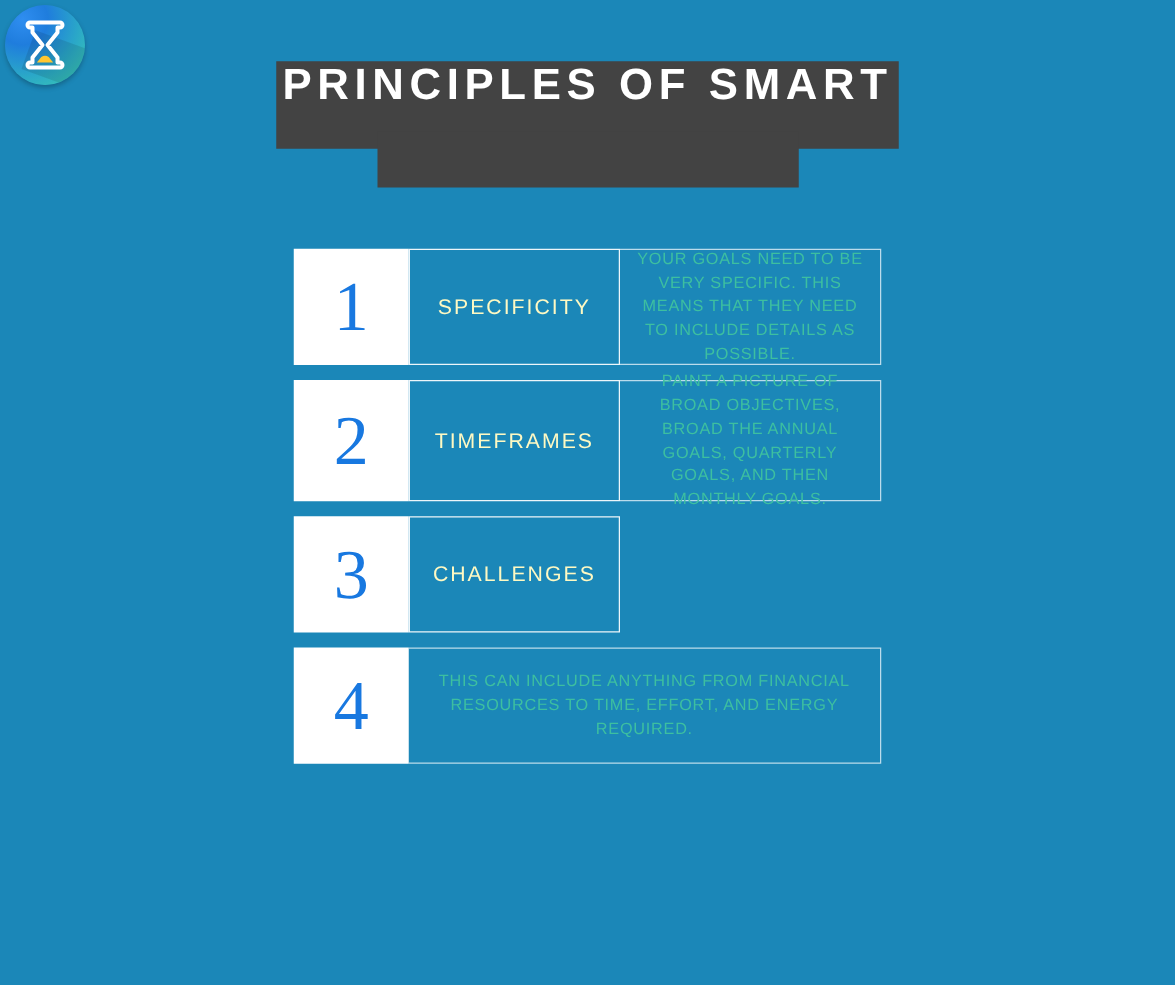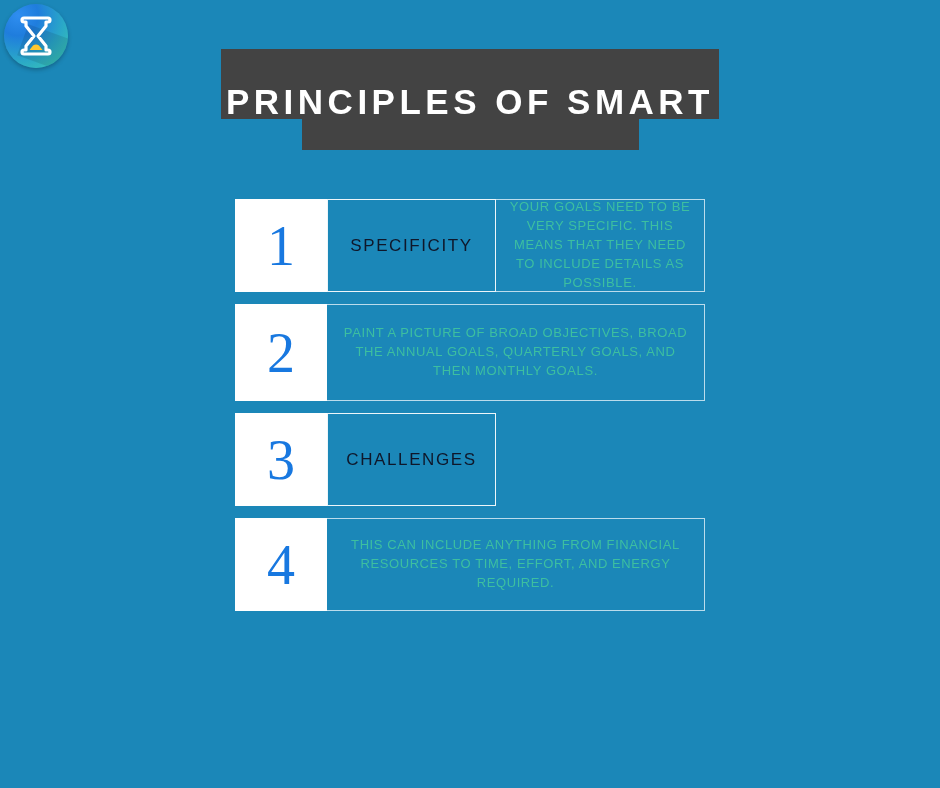--- a/index.html
+++ b/index.html
@@ -71,21 +71,21 @@
   }
   .title-text {
     position: absolute;
     left: 221px;
     top: 49px;
     width: 498px;
     height: 72px;
     display: flex;
     flex-direction: column;
     align-items: center;
-    justify-content: flex-end;
+    justify-content: space-between;
     color: #ffffff;
     font-size: 35px;
     font-weight: bold;
     letter-spacing: 4.5px;
     line-height: 1.08;
     text-align: center;
     white-space: nowrap;
   }
 
   
@@ -112,21 +112,21 @@
     color: #1878e0;
     line-height: 1;
   }
   .label-cell {
     flex: 0 0 169px;
     border: 1px solid rgba(255,255,255,0.92);
     box-sizing: border-box;
     display: flex;
     align-items: center;
     justify-content: center;
-    color: #0f172a;
+    color: #fef9c3;
     font-size: 17px;
     letter-spacing: 1.6px;
     text-align: right;
     padding: 0 12px;
   }
   .desc-cell {
     flex: 1 1 auto;
     border: 1px solid rgba(214,235,245,0.85);
     border-left: none;
     box-sizing: border-box;
@@ -167,20 +167,21 @@
 <div id="principles">
 
   <div class="principle-row row-h-100">
     <div class="num-cell">1</div>
     <div class="label-cell">SPECIFICITY</div>
     <div class="desc-cell">YOUR GOALS NEED TO BE VERY SPECIFIC. THIS MEANS THAT THEY NEED TO INCLUDE DETAILS AS POSSIBLE.</div>
   </div>
 
   <div class="principle-row row-h-104">
     <div class="num-cell">2</div>
+    <div class="label-cell">TIMEFRAMES</div>
     <div class="desc-cell">PAINT A PICTURE OF BROAD OBJECTIVES, BROAD THE ANNUAL GOALS, QUARTERLY GOALS, AND THEN MONTHLY GOALS.</div>
   </div>
 
   <div class="principle-row row-h-100">
     <div class="num-cell">3</div>
     <div class="label-cell">CHALLENGES</div>
   </div>
 
   <div class="principle-row row-h-100">
     <div class="num-cell">4</div>

